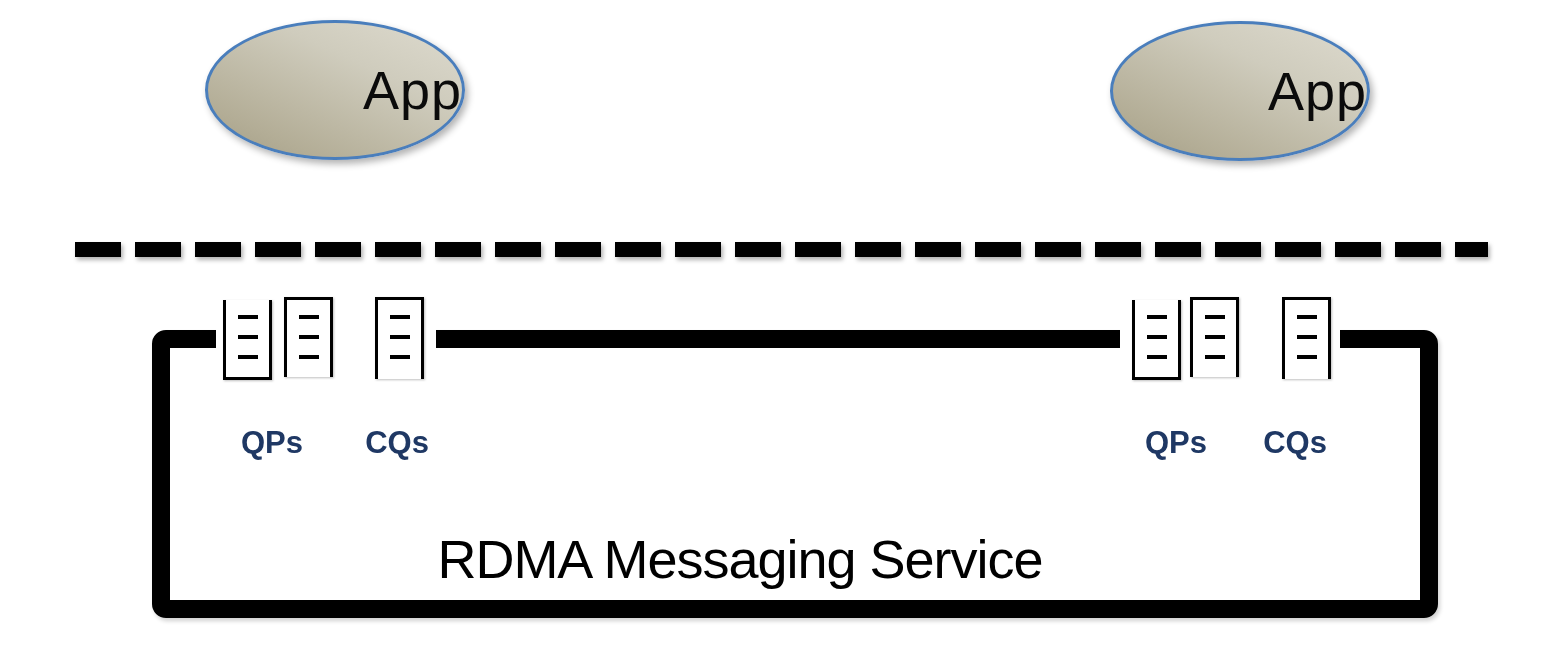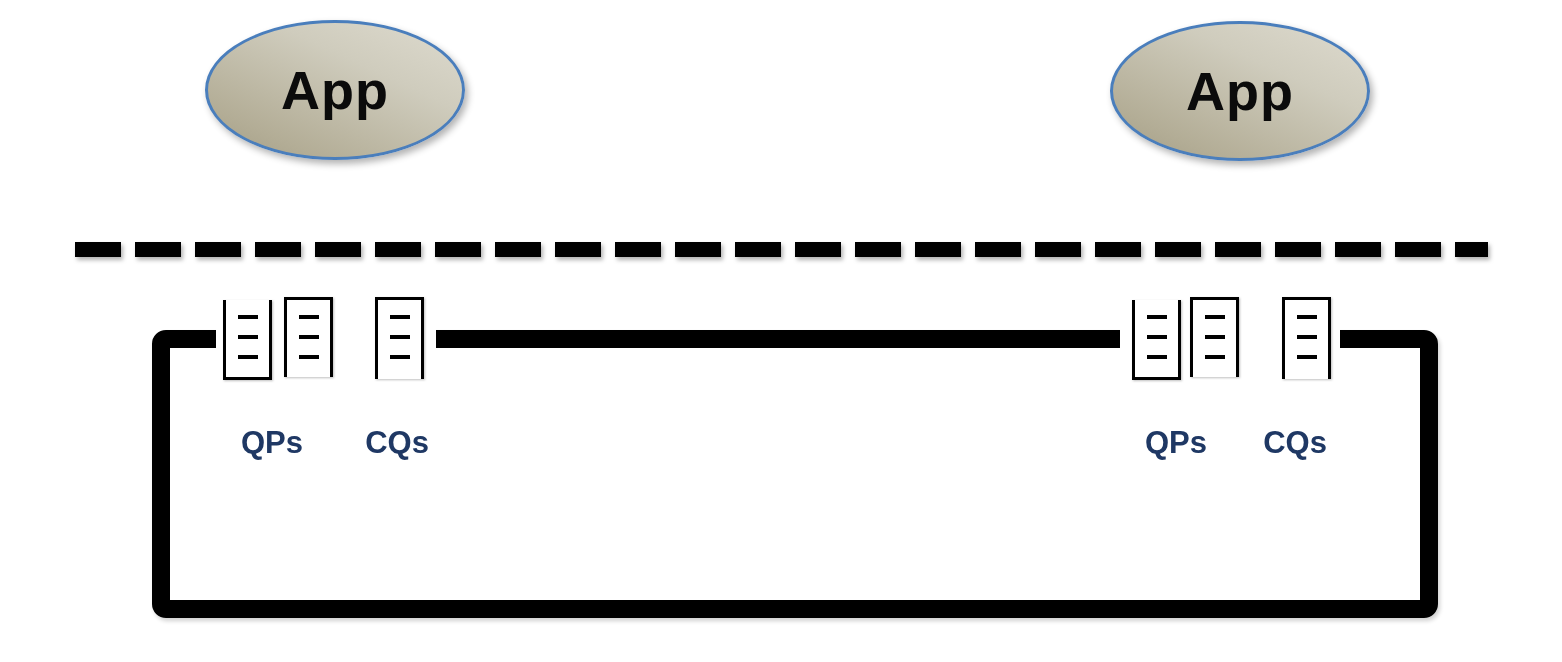--- a/index.html
+++ b/index.html
@@ -16,23 +16,22 @@
   .app-node {
     position: absolute;
     width: 260px;
     height: 140px;
     border-radius: 50%;
     border: 3px solid #4a7ebc;
     background: linear-gradient(205deg, #dedbcf 0%, #cfccbd 35%, #b3ad96 80%, #a39d85 100%);
     box-shadow: 3px 4px 7px rgba(0,0,0,0.30);
     display: flex;
     align-items: center;
-    justify-content: center;
+    justify-content: flex-end;
     box-sizing: border-box;
-    font-weight: bold;
   }
   .app-node .app-label {
     font-size: 54px;
     color: #0b0b0b;
     letter-spacing: 1px;
   }
   #app-left  { left: 205px; top: 20px; }
   #app-right { left: 1110px; top: 21px; }
 
   
@@ -151,20 +150,21 @@
   <div class="app-node" id="app-right">
     <span class="app-label">App</span>
   </div>
 
   <div id="separator"></div>
 
   <div id="service-box"></div>
   <div class="border-gap-mask" id="gap-left"></div>
   <div class="border-gap-mask" id="gap-right"></div>
 
+  <div id="service-title">RDMA Messaging Service</div>
 
   <div class="queue-icon open-top" id="l-qp1">
     <div class="queue-slot"></div>
     <div class="queue-slot"></div>
     <div class="queue-slot"></div>
   </div>
   <div class="queue-icon open-bottom" id="l-qp2">
     <div class="queue-slot"></div>
     <div class="queue-slot"></div>
     <div class="queue-slot"></div>

